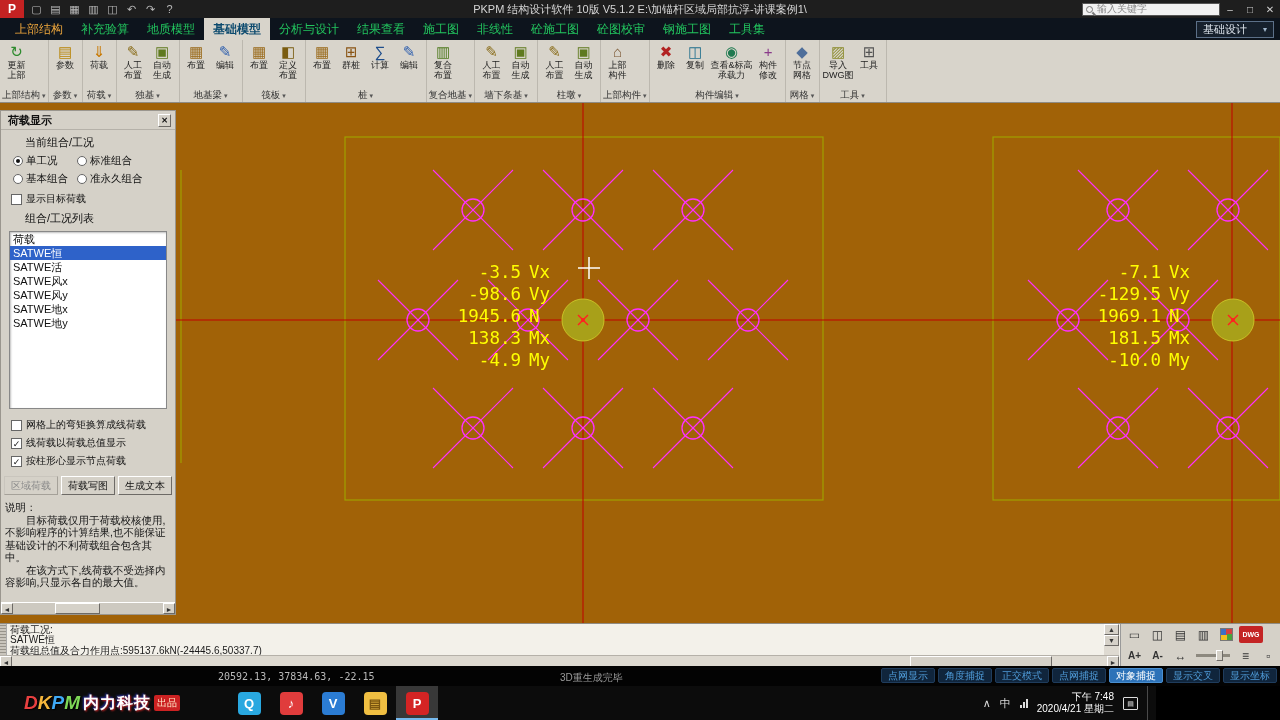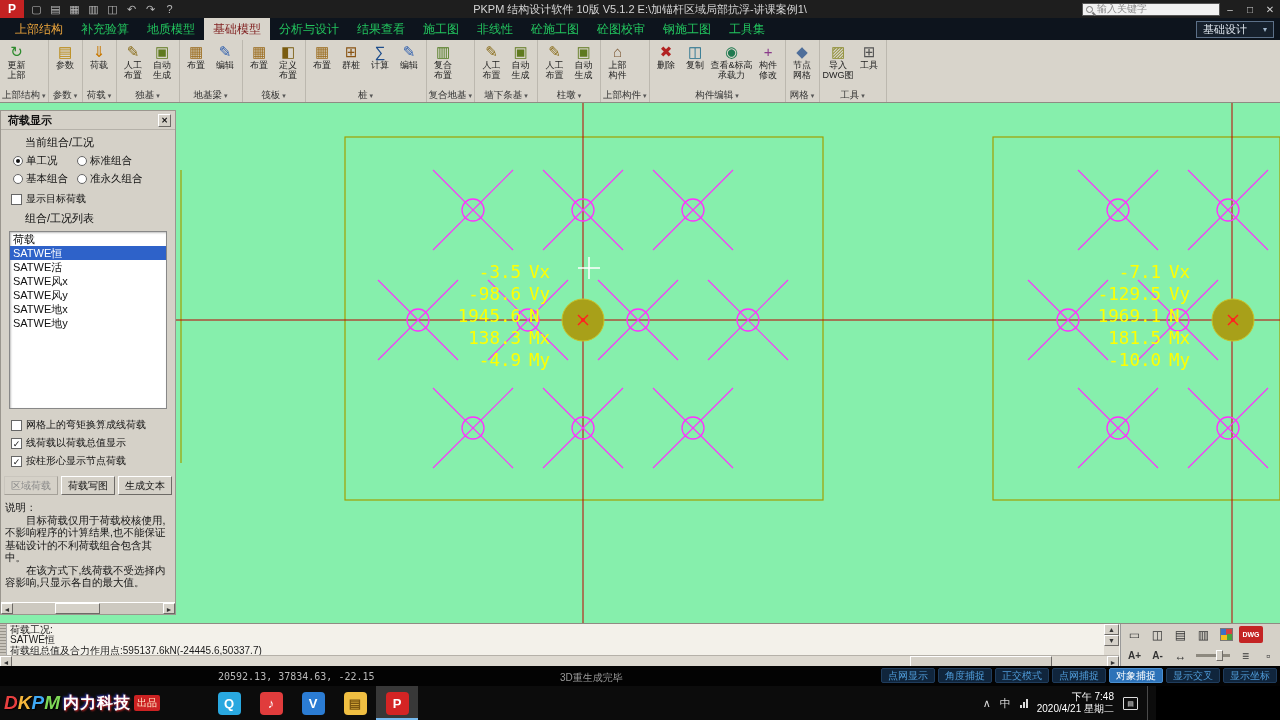--- a/index.html
+++ b/index.html
@@ -24,39 +24,39 @@
   .ph { color:#8a8a8a; font-size:10px; }
   .winbtn { width:20px; height:18px; display:flex; align-items:center; justify-content:center;
     color:#cfcfcf; font-size:10px; }
 
   
   .tabbar { position:absolute; top:18px; left:0; width:1280px; height:22px; background:#0d141d;
     display:flex; align-items:stretch; z-index:30; }
   .tabs { display:flex; margin-left:6px; }
   .tab { padding:0 9px; line-height:22px; font-size:12px; color:#22c55e; white-space:nowrap; }
   .tab.accent { color:#eda63c; }
-  .tab.active { background:#d8d4cb; color:#7f1d1d; }
+  .tab.active { background:#d8d4cb; color:#0c4a6e;font-weight:bold; }
   .module { margin-left:auto; margin-right:6px; align-self:center; height:17px; border:1px solid #5c7088;
     color:#dfe6ee; font-size:11px; display:flex; align-items:center; padding:0 6px; gap:16px; background:#16202c;}
   .module .caret { font-size:8px; color:#9fb4c9; }
 
   
   .ribbon { position:absolute; top:40px; left:0; width:1280px; height:63px; background:#d8d4cb;
     border-bottom:1px solid #8f8b83; display:flex; z-index:30; }
   .rgroup { display:flex; flex-direction:column; border-right:1px solid #bcb8af; padding:1px 2px 0; }
   .rbtns { display:flex; flex:1; align-items:flex-start; }
   .rbtn { min-width:29px; padding:0 1px; display:flex; flex-direction:column; align-items:center; cursor:default; }
   .ricon { width:20px; height:19px; font-size:15px; line-height:19px; text-align:center; margin:1px 0 0; }
   .rlab { font-size:9px; line-height:9.5px; color:#222; text-align:center; white-space:nowrap; }
   .rglabel { height:13px; display:flex; align-items:center; justify-content:center; gap:2px;
     font-size:9.5px; color:#333; }
   .gcaret { font-size:7px; color:#555; }
 
   
-  .drawing { position:absolute; top:103px; left:0; width:1280px; height:520px; background:#86efac; z-index:1; }
+  .drawing { position:absolute; top:103px; left:0; width:1280px; height:520px; background:#a16207; z-index:1; }
   .drawing svg { display:block; width:1280px; height:520px; }
 
   
   .panel { position:absolute; top:110px; left:0; width:176px; height:505px; background:#d5d1c8;
     border:1px solid #9a968e; z-index:20; display:flex; flex-direction:column; font-size:11px; color:#111; }
   .ptitle { height:19px; display:flex; align-items:center; justify-content:space-between;
     padding:0 4px 0 7px; font-weight:bold; border-bottom:1px solid #b5b1a9; }
   .pclose { width:13px; height:13px; border:1px solid; border-color:#fff #6d6a66 #6d6a66 #fff;
     background:#d5d1c8; font-size:8px; line-height:11px; text-align:center; }
   .sec { margin:5px 24px 2px; }
@@ -118,21 +118,21 @@
   .coords { position:absolute; left:218px; top:5px; color:#b9b9b9; font-size:10px;
     font-family:"DejaVu Sans Mono", monospace; }
   .msg { position:absolute; left:560px; top:5px; color:#9a9a9a; font-size:10px; }
   .toggles { position:absolute; right:3px; top:2px; display:flex; gap:3px; }
   .toggle { height:15px; line-height:14px; padding:0 6px; font-size:10px; background:#10253c;
     color:#4f9bd8; border:1px solid #1f3c5c; border-radius:2px; white-space:nowrap; }
   .toggle.active { background:#2d72b8; color:#fff; border-color:#4a8fd0; }
 
   
   .taskbar { position:absolute; top:686px; left:0; width:1156px; height:34px; background:#0c0c0c;
-    display:flex; align-items:center; z-index:30; }
+    display:flex; align-items:center; z-index:30;padding-left:20px; }
   .wm { width:208px; display:flex; align-items:center; padding-left:4px; gap:3px; flex:0 0 auto; }
   .wm-logo span { font-weight:bold; font-style:italic; font-size:19px; text-shadow:1px 1px 1px #000; }
   .wm-name { color:#fff; font-weight:bold; font-size:16px;
     text-shadow:1px 1px 2px #c22, -1px -1px 2px #23a; letter-spacing:1px; }
   .wm-suffix { background:#c22; color:#ffe9c8; font-size:10px; padding:1px 3px; border-radius:2px; }
   .apps { display:flex; height:34px; }
   .app { width:42px; height:34px; display:flex; align-items:center; justify-content:center; }
   .app.active { background:#383838; box-shadow:inset 0 -2px 0 #76b9ed; }
   .app-glyph { width:23px; height:23px; border-radius:4px; display:flex; align-items:center;
     justify-content:center; color:#fff; font-weight:bold; font-size:13px; }

